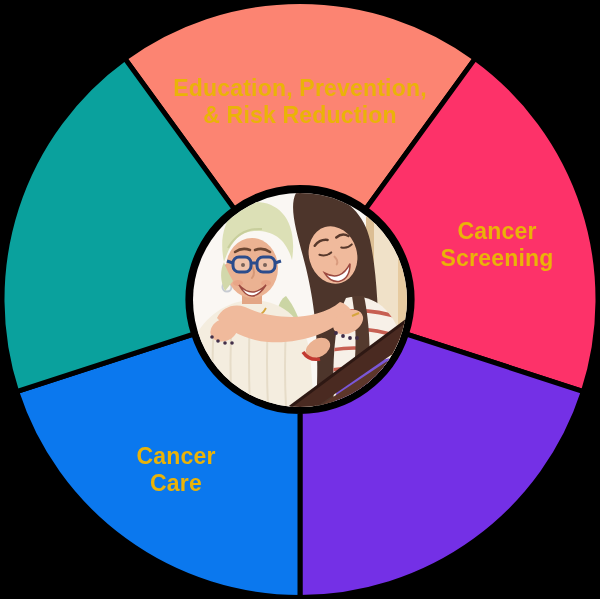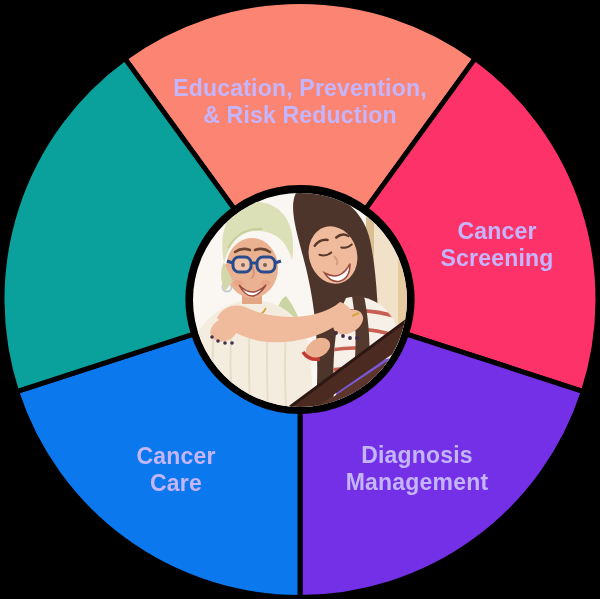--- a/index.html
+++ b/index.html
@@ -3,21 +3,21 @@
 <meta charset="utf-8">
 <style>
   html,body{margin:0;padding:0;background:#000;}
   .stage{
     position:relative;width:600px;height:599px;overflow:hidden;
     background:#000;font-family:"Liberation Sans",sans-serif;
   }
   .stage svg{position:absolute;left:0;top:0;}
   .seg-label{
     position:absolute;transform:translate(-50%,-50%);
-    color:#c4b5fd;font-weight:700;font-size:23px;line-height:1.17;
+    color:#eab308;font-weight:700;font-size:23px;line-height:1.17;
     text-align:center;white-space:pre-line;letter-spacing:.2px;
     pointer-events:none;
   }
   .lbl-education{left:300px;top:102px;width:340px;}
   .lbl-screening{left:497px;top:245px;}
   .lbl-survivorship{left:100px;top:244px;}
   .lbl-care{left:176px;top:470px;}
   .lbl-diagnosis{left:417px;top:469px;}
 </style>
 </head>
@@ -143,17 +143,15 @@
         <circle cx="350" cy="338" r="1.9" fill="#3E2C47"></circle>
         <circle cx="357" cy="338" r="1.9" fill="#3E2C47"></circle>
       </g>
     </g>
   </svg>
 
   <div class="seg-label lbl-education">Education, Prevention,
 &amp; Risk Reduction</div>
   <div class="seg-label lbl-screening">Cancer
 Screening</div>
-  <div class="seg-label lbl-diagnosis">Diagnosis
-Management</div>
   <div class="seg-label lbl-care">Cancer
 Care</div>
 </div>
 
 </body></html>

